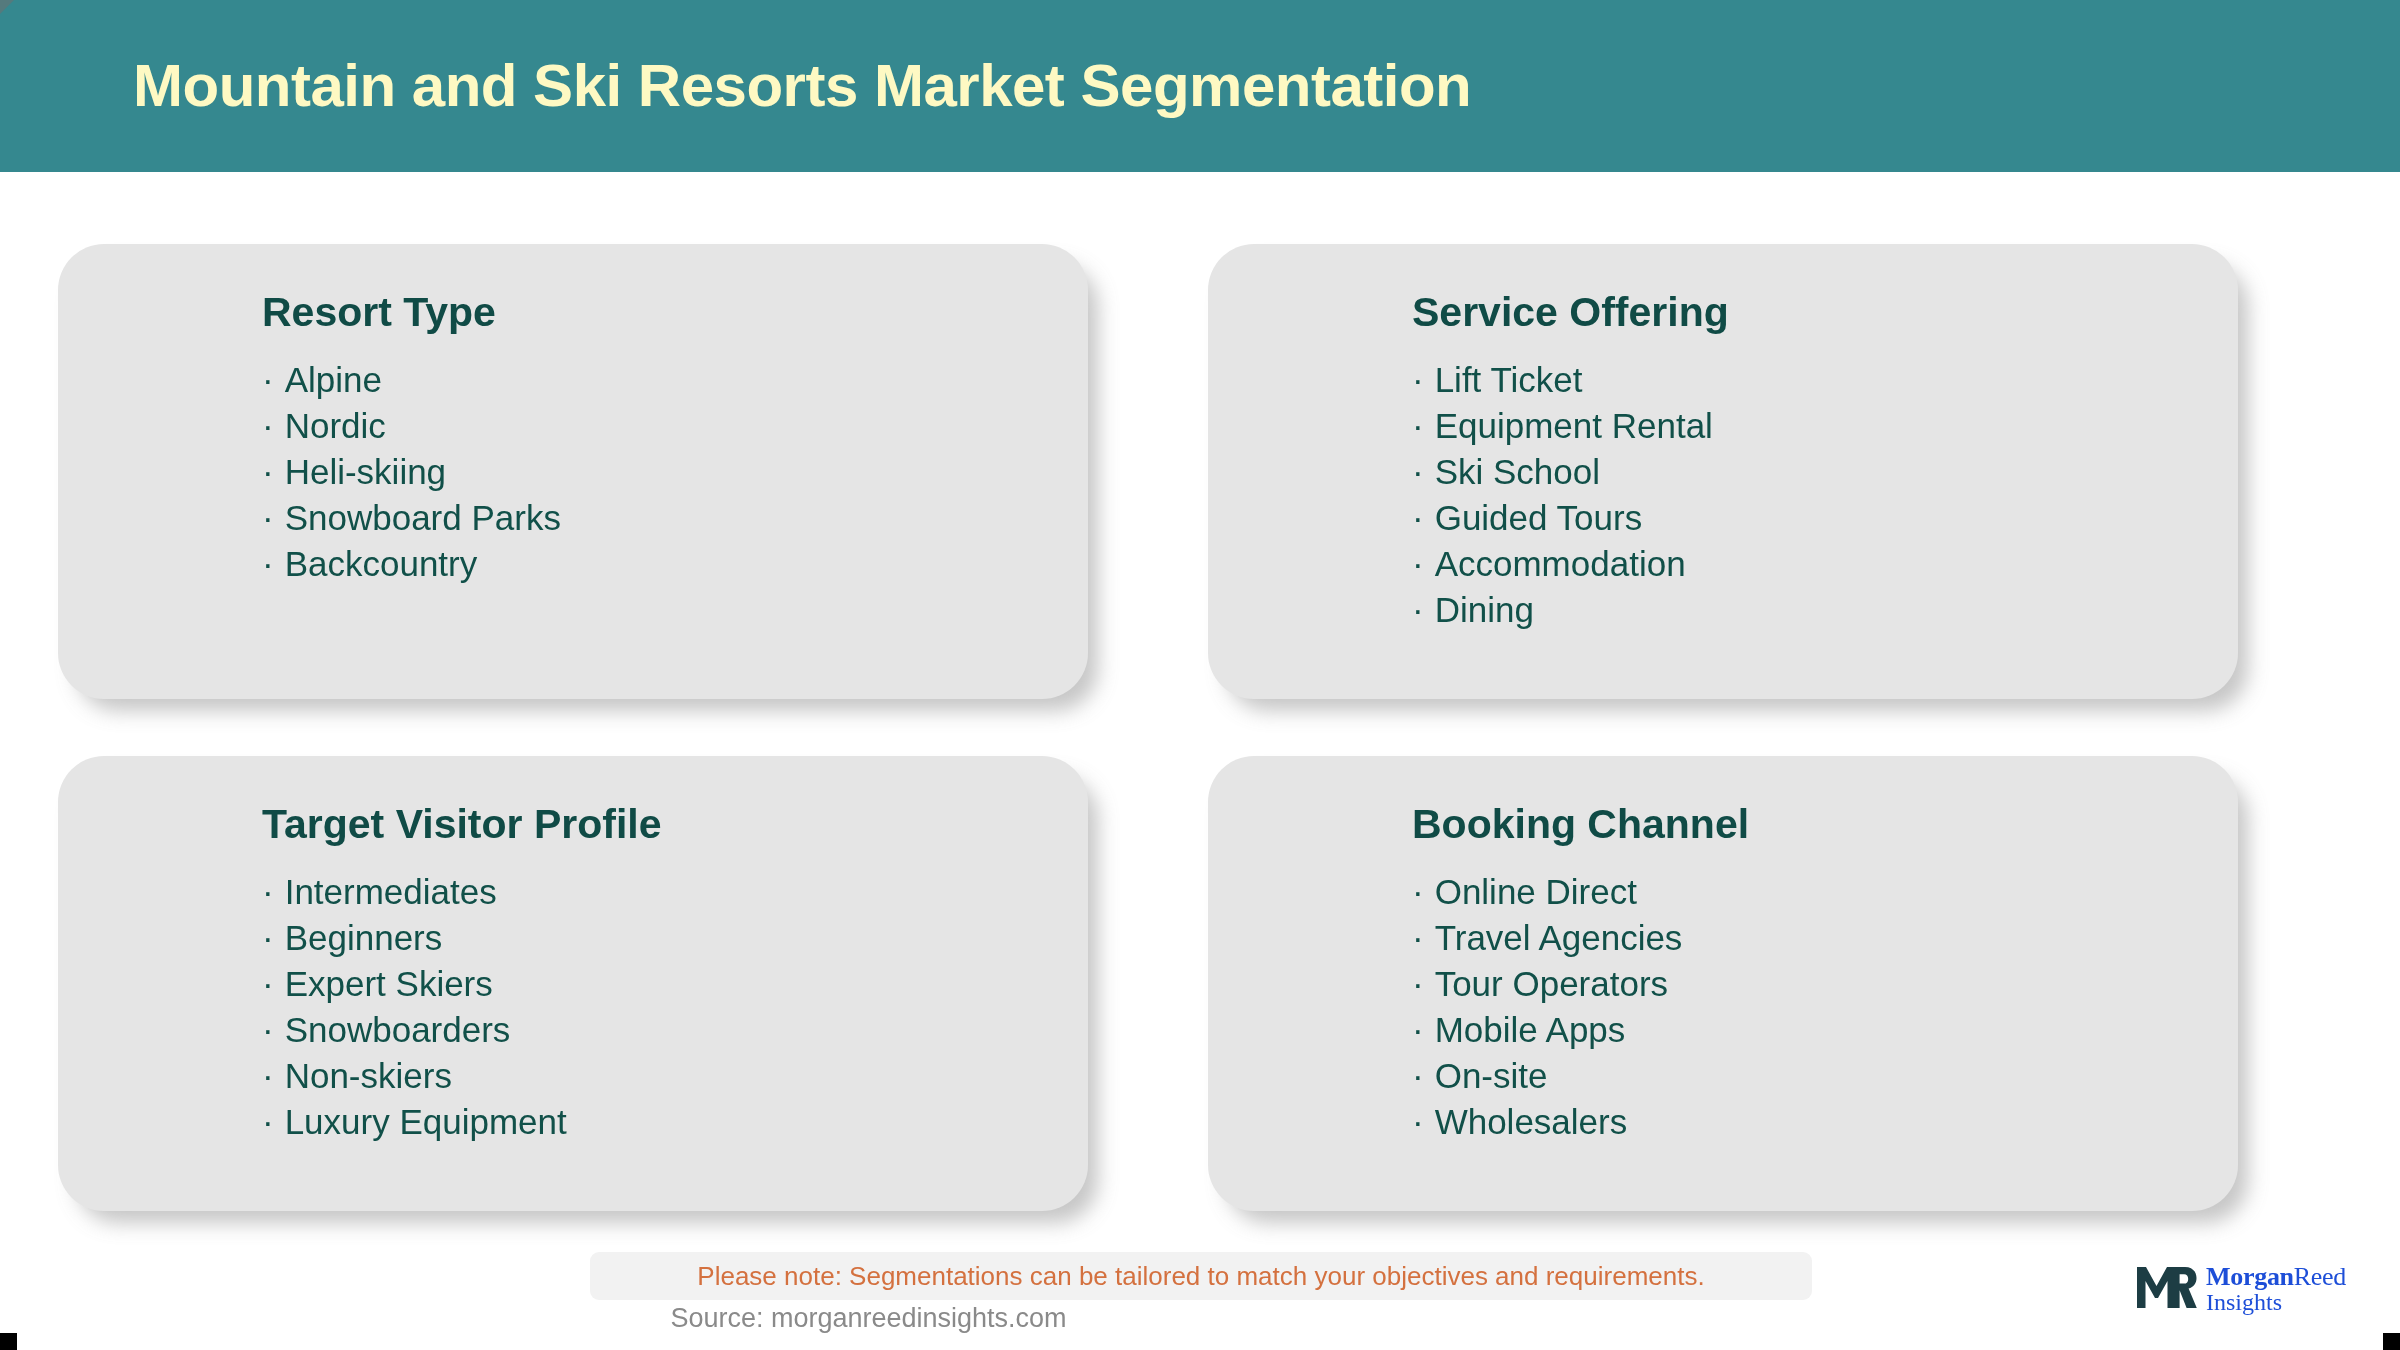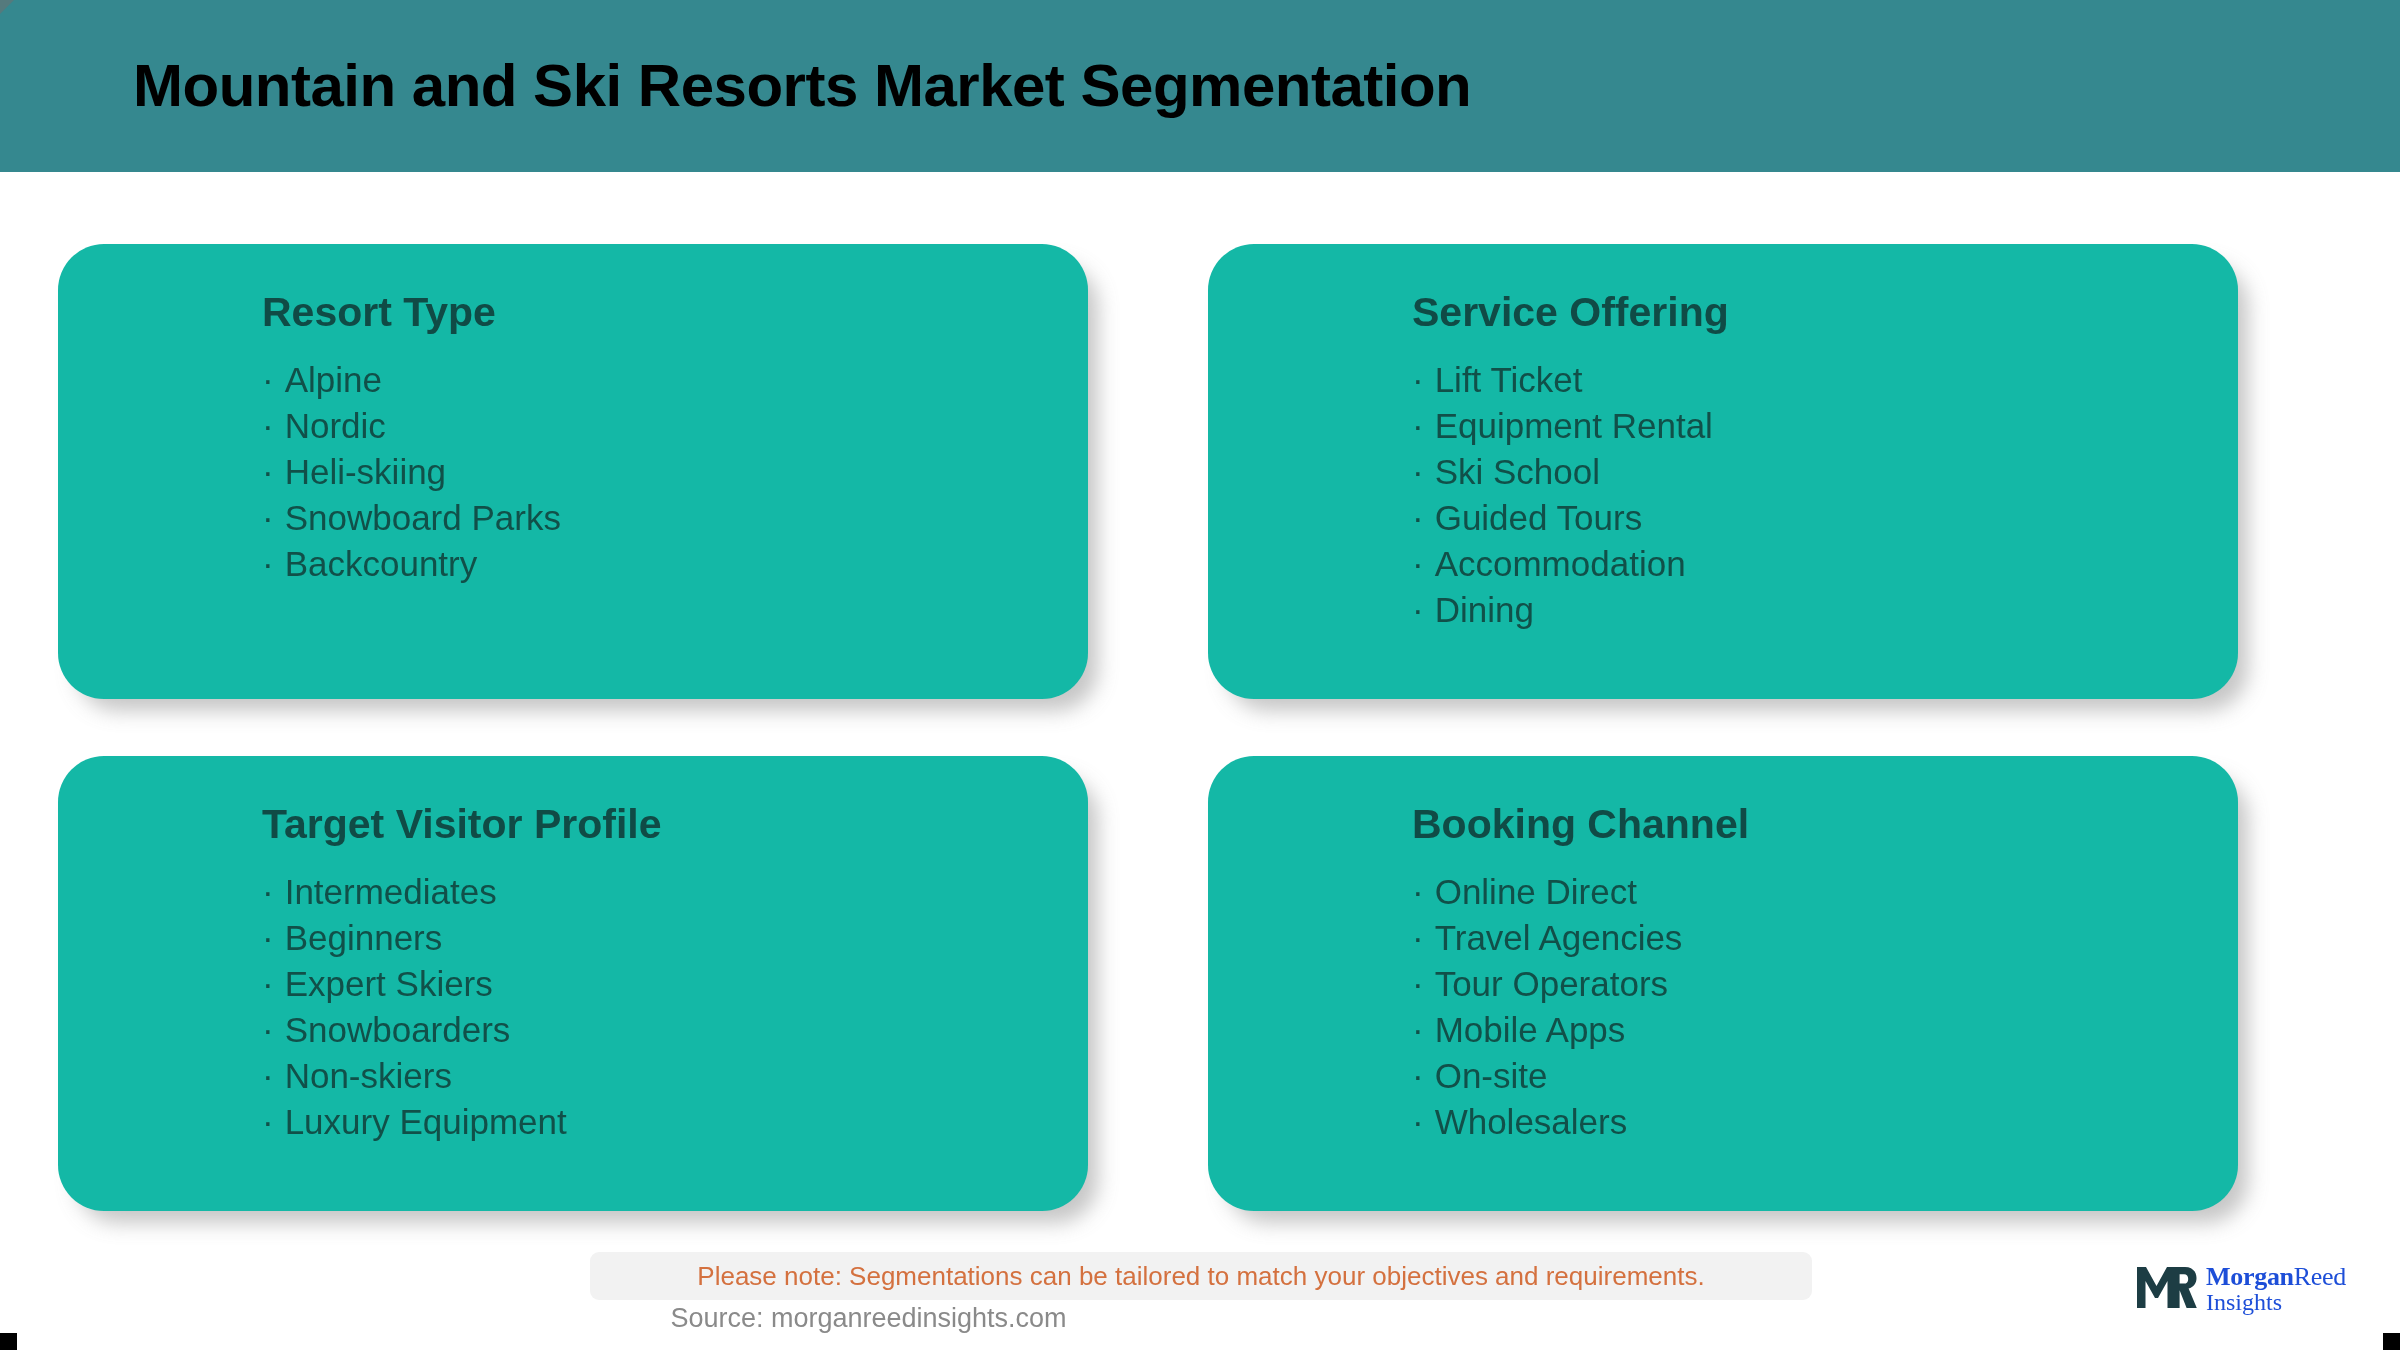--- a/index.html
+++ b/index.html
@@ -19,21 +19,21 @@
   .header {
     position:absolute;
     left:0; top:0;
     width:2400px; height:172px;
     background:#35888f;
     display:flex;
     align-items:center;
   }
   .header-title {
     margin-left:133px;
-    color:#000000;
+    color:#fef9c3;
     font-size:60px;
     font-weight:bold;
     letter-spacing:-0.5px;
     line-height:1;
   }
   .corner-nick {
     position:absolute;
     left:0; top:0;
     width:0; height:0;
     border-left:14px solid #6f6f6f;
@@ -44,21 +44,21 @@
   
   .grid {
     position:absolute;
     left:0; top:172px;
     width:2400px; height:1020px;
   }
   .card {
     position:absolute;
     width:1030px;
     height:455px;
-    background:#14b8a6;
+    background:#e5e5e5;
     border-radius:46px;
     box-shadow:14px 16px 20px -4px rgba(120,120,120,0.42);
   }
   .card.c0 { left:58px;   top:72px;  }
   .card.c1 { left:1208px; top:72px;  }
   .card.c2 { left:58px;   top:584px; }
   .card.c3 { left:1208px; top:584px; }
 
   .card-inner {
     padding-left:204px;

